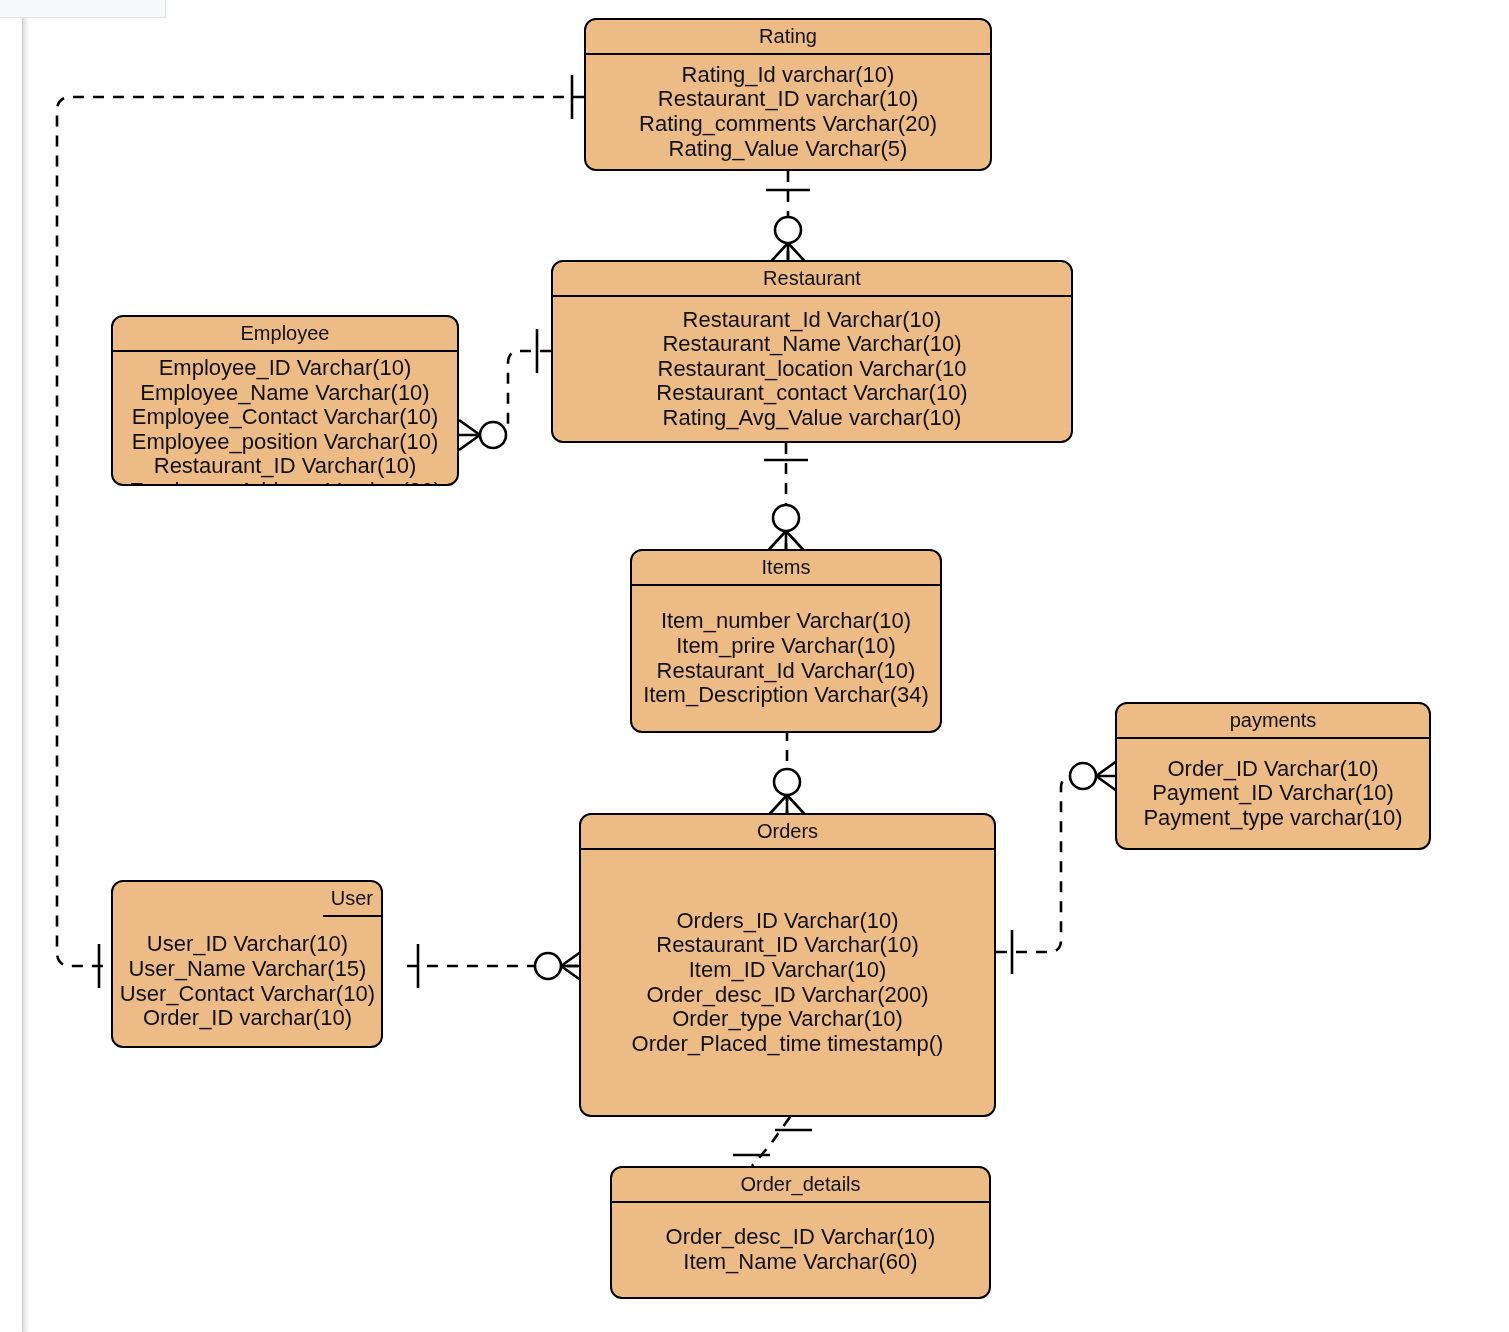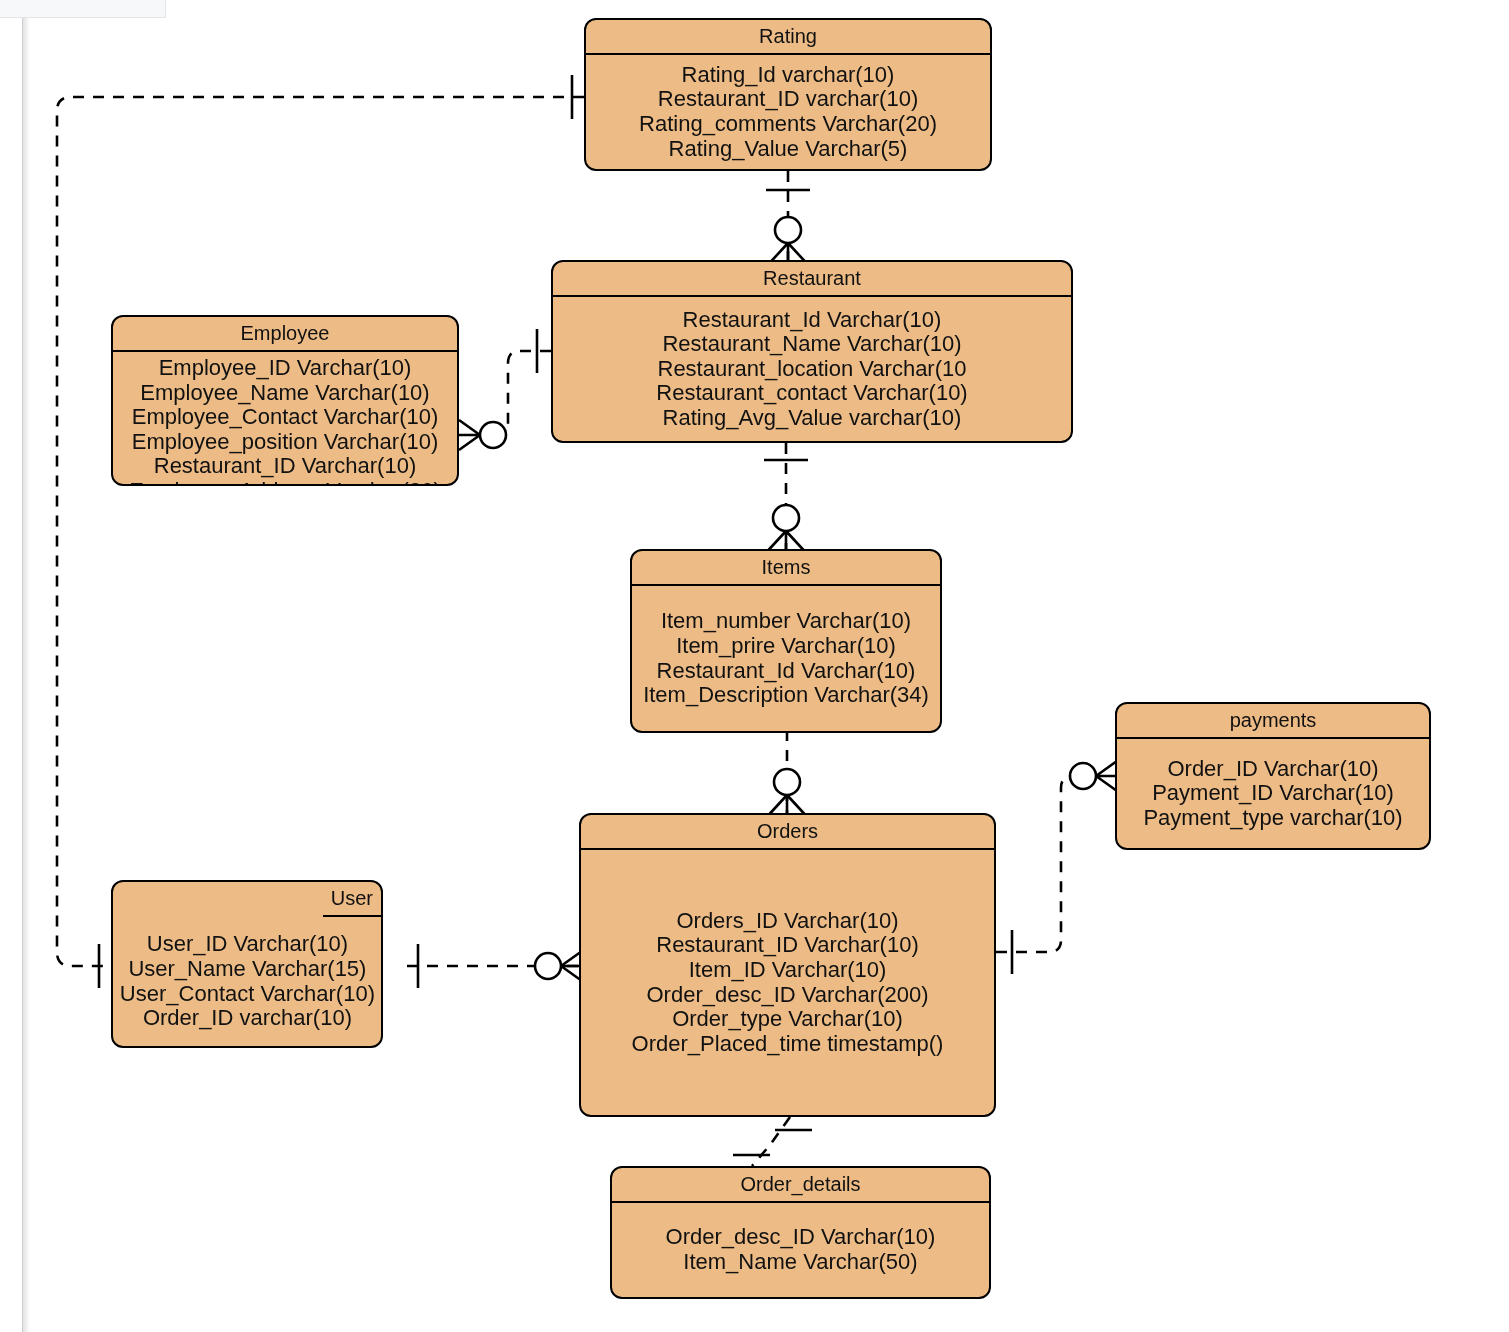--- a/index.html
+++ b/index.html
@@ -257,17 +257,17 @@
       <div class="attr">User_Name Varchar(15)</div>
       <div class="attr">User_Contact Varchar(10)</div>
       <div class="attr">Order_ID varchar(10)</div>
     </div>
   </div>
 
   <div class="entity" style="left:562px; top:1166px; width:381px; height:133px;margin-left:48px;">
     <div class="entity-title">Order_details</div>
     <div class="entity-attrs">
       <div class="attr">Order_desc_ID Varchar(10)</div>
-      <div class="attr">Item_Name Varchar(50)</div>
+      <div class="attr">Item_Name Varchar(60)</div>
     </div>
   </div>
 
 </div>
 
 </body></html>

